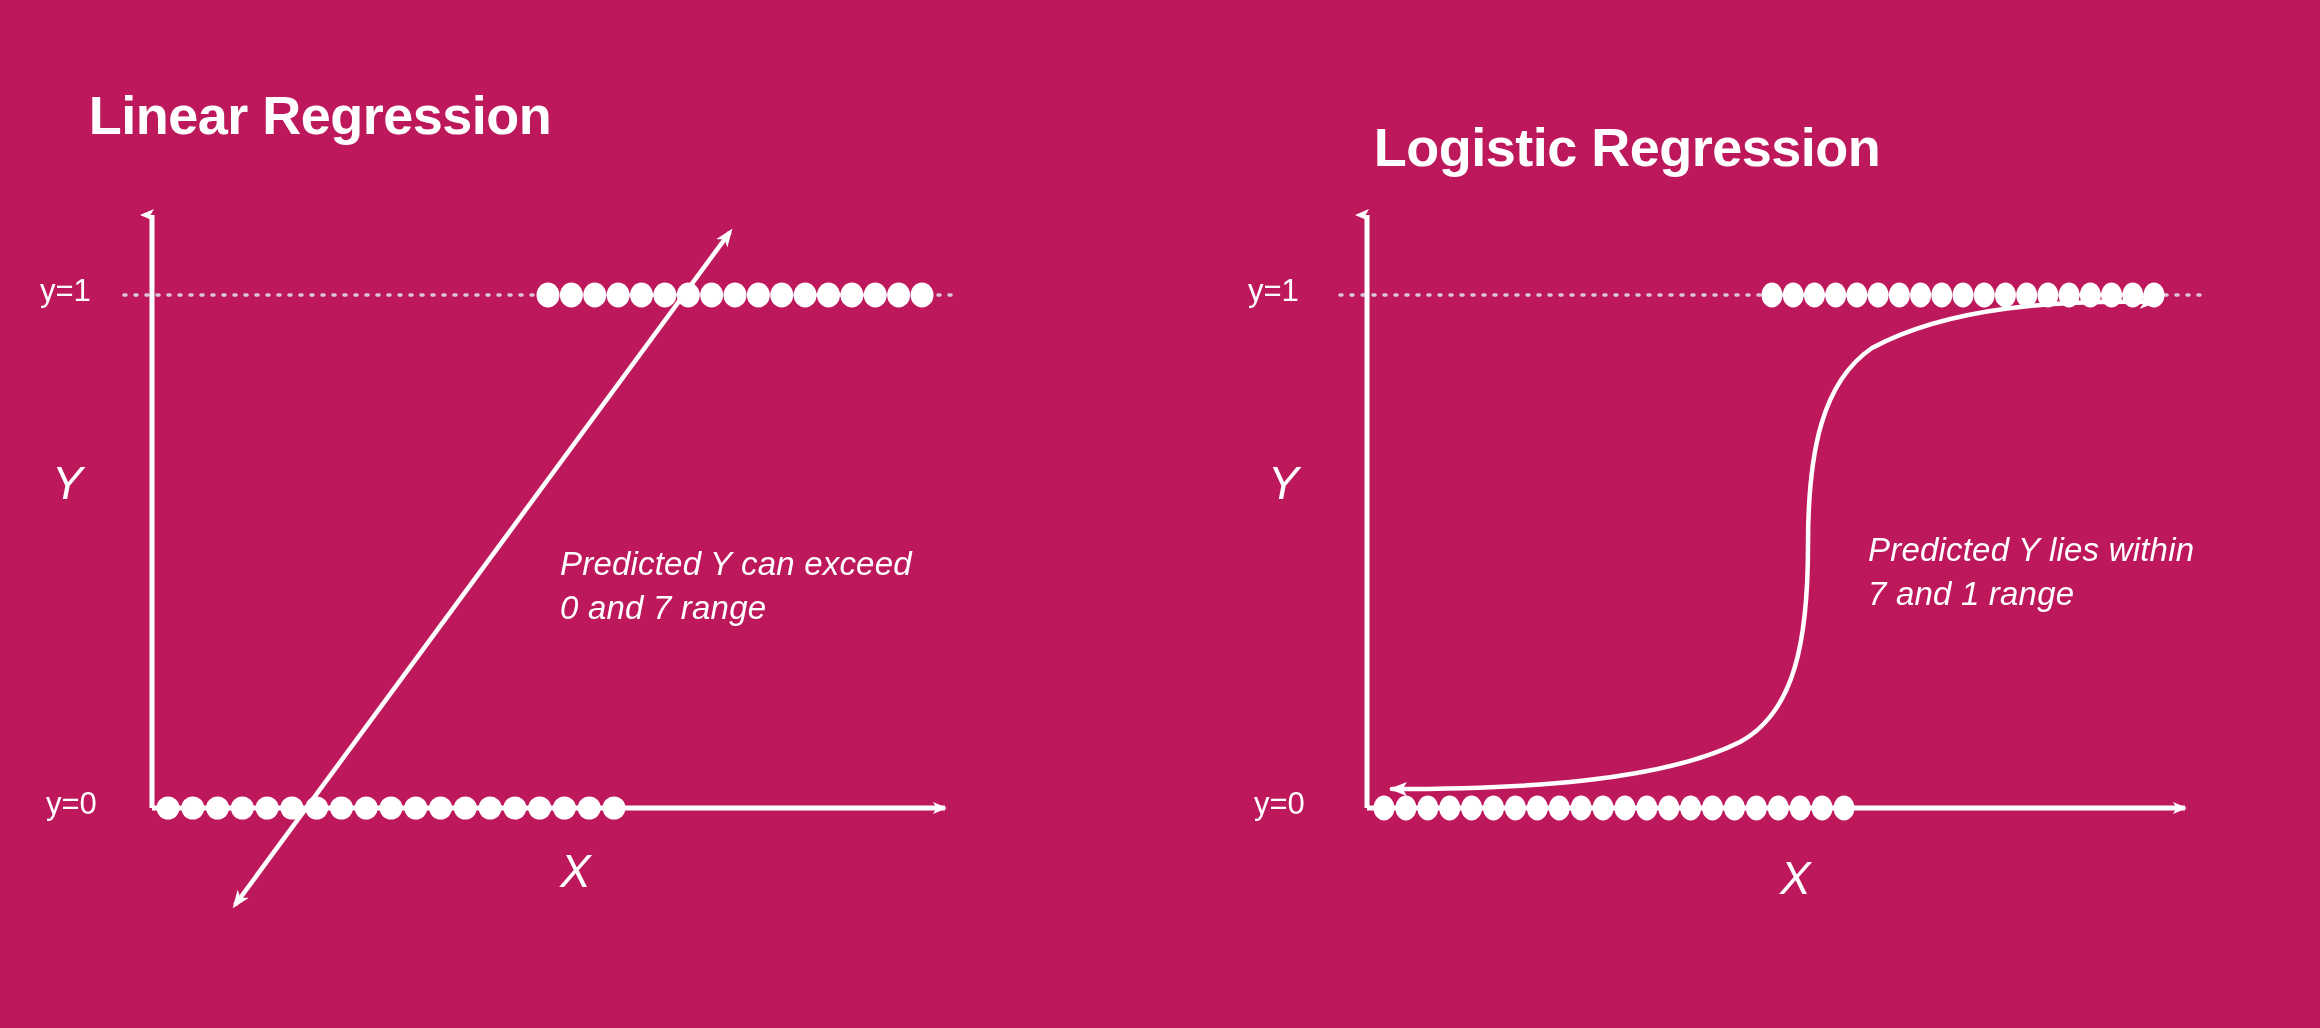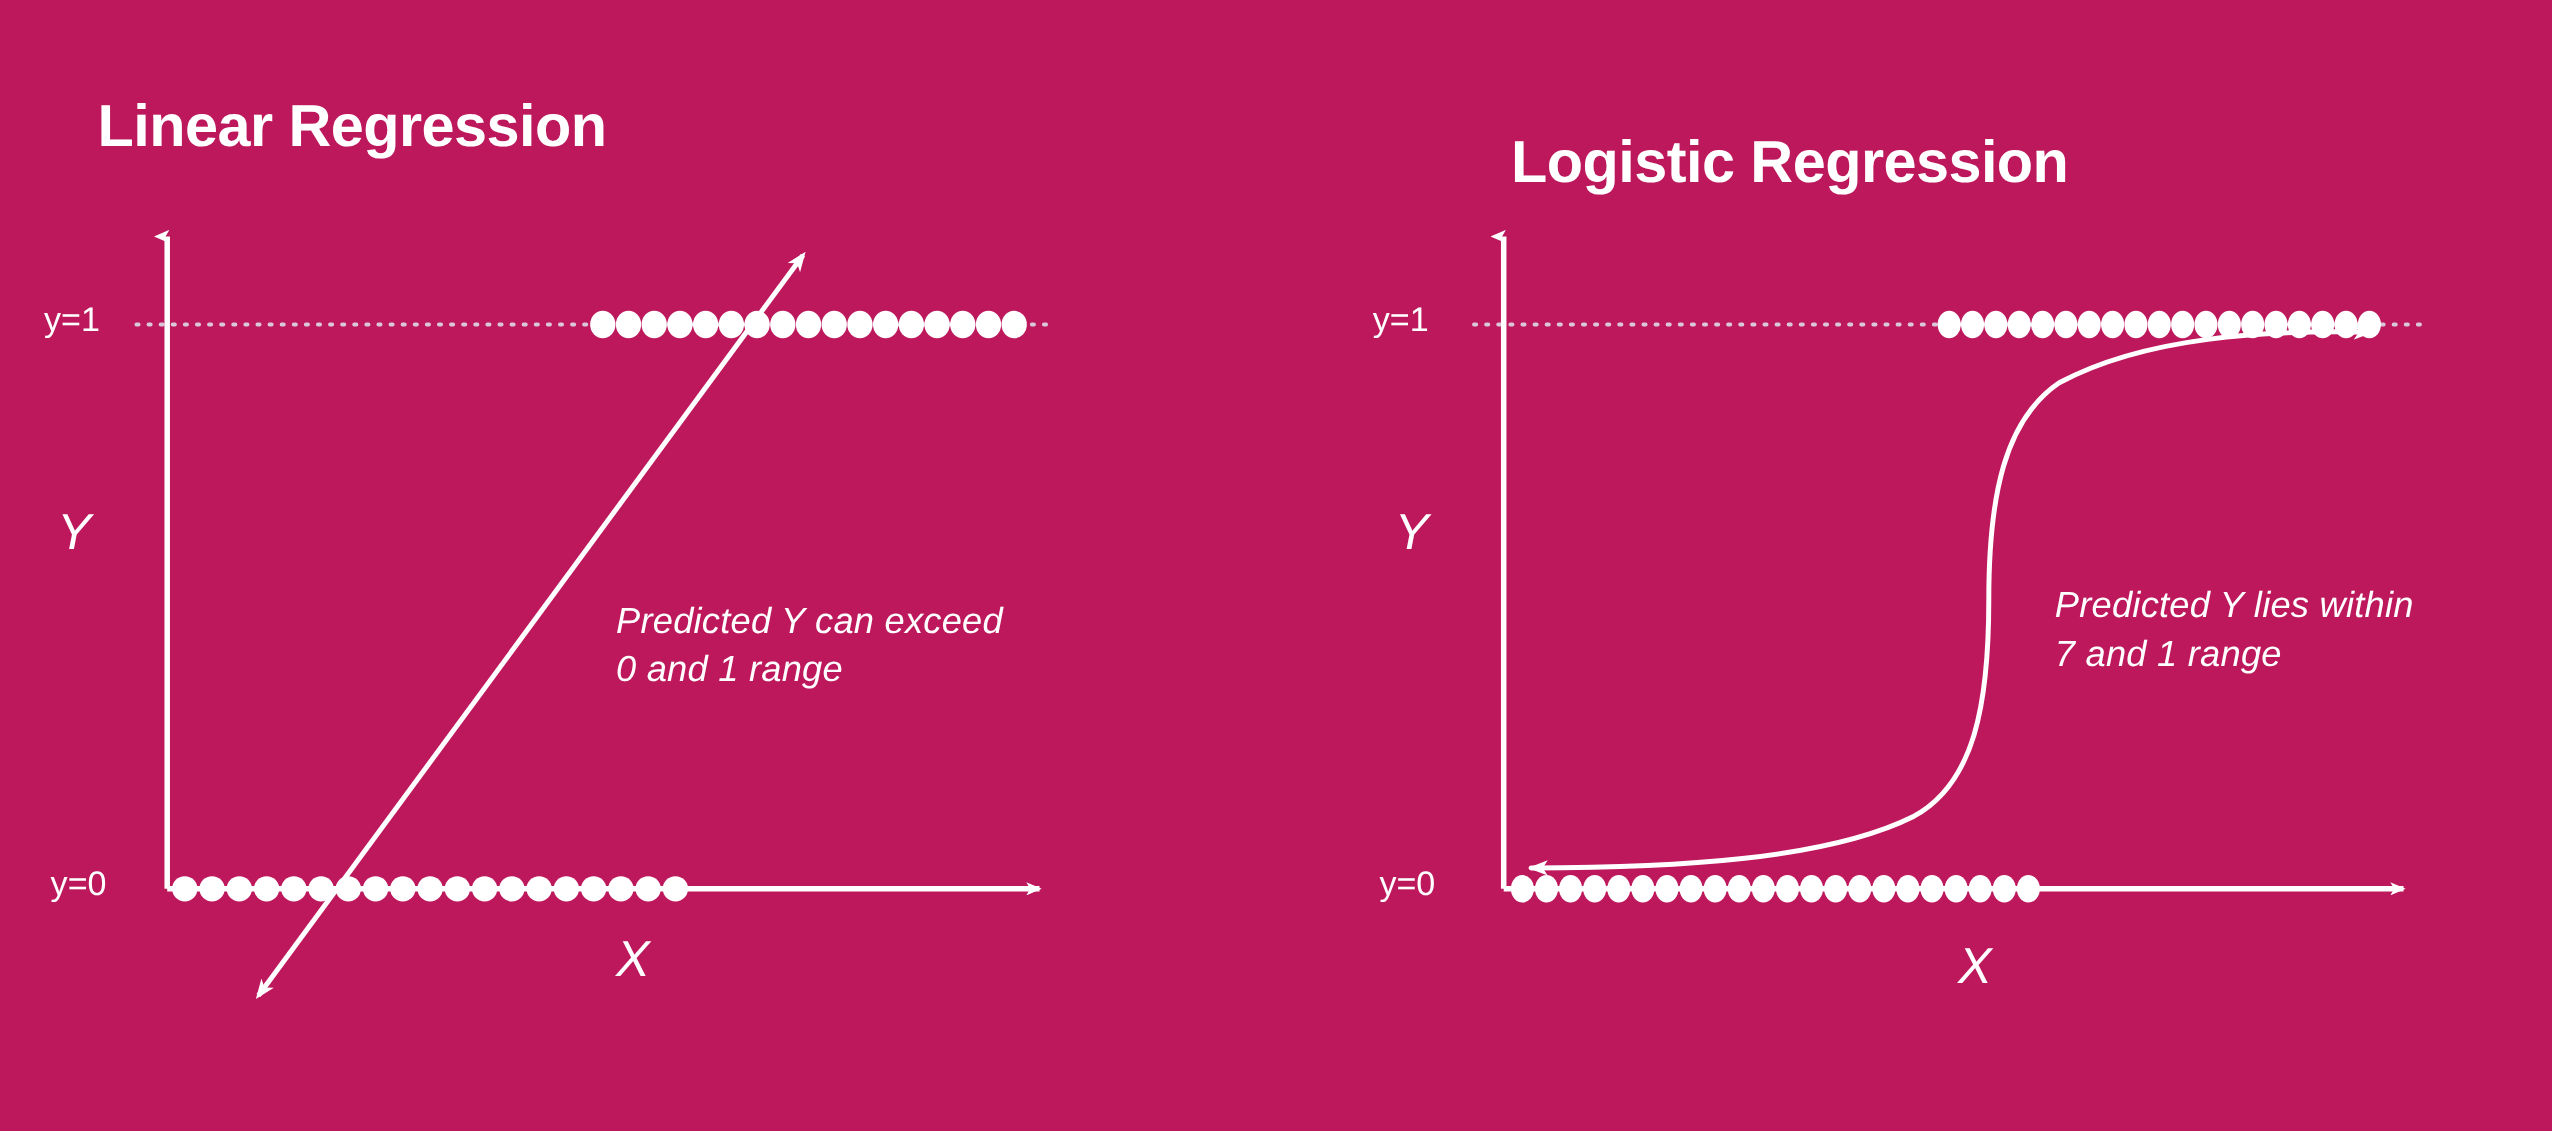--- a/index.html
+++ b/index.html
@@ -66,21 +66,21 @@
 
   <div class="panel" id="panel-linear">
     <div class="chart-title">Linear Regression</div>
   </div>
 
   <div class="axis-tick-label" style="left:40px; top:275px;">y=1</div>
   <div class="axis-tick-label" style="left:46px; top:788px;">y=0</div>
   <div class="axis-name" style="left:52px; top:460px;">Y</div>
   <div class="axis-name" style="left:560px; top:848px;">X</div>
   <div class="annotation" style="left:560px; top:542px;">Predicted Y can exceed
-0 and 1 range</div>
+0 and 7 range</div>
 
   <svg id="svg-linear" width="1160" height="1028" viewBox="0 0 1160 1028">
     <defs>
       <marker id="arrow-up-l" markerWidth="12" markerHeight="14" refX="6" refY="12" orient="auto-start-reverse" markerUnits="userSpaceOnUse">
         <path d="M6 0 L12 14 L6 10.5 L0 14 Z" fill="#ffffff"></path>
       </marker>
       <marker id="arrow-r-l" markerWidth="14" markerHeight="12" refX="12" refY="6" orient="auto" markerUnits="userSpaceOnUse">
         <path d="M14 6 L0 12 L3.5 6 L0 0 Z" fill="#ffffff"></path>
       </marker>
       <marker id="arrow-diag-end" markerWidth="20" markerHeight="20" refX="14" refY="10" orient="auto" markerUnits="userSpaceOnUse">

